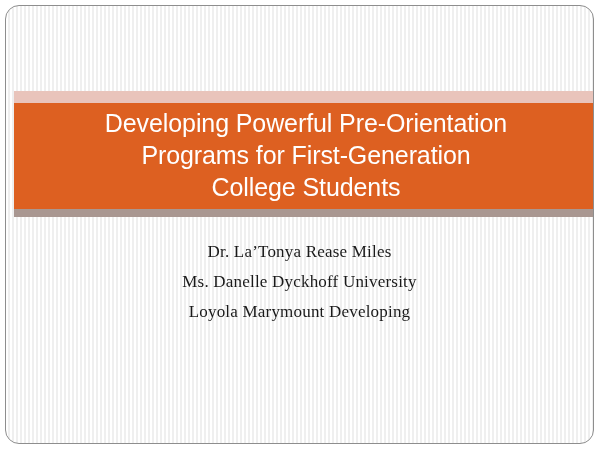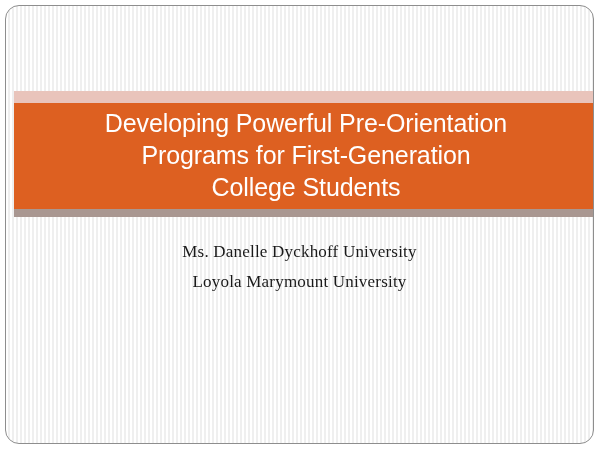--- a/index.html
+++ b/index.html
@@ -107,19 +107,20 @@
       <div class="banner-top-accent"></div>
       <div class="banner-body">
         <h1 class="title-text">Developing Powerful Pre-Orientation
 Programs for First-Generation
 College Students</h1>
       </div>
       <div class="banner-bottom-accent"></div>
     </div>
 
     <div class="subtitle-block">
+      <div class="subtitle-line">Dr. La’Tonya Rease Miles</div>
       <div class="subtitle-line">Ms. Danelle Dyckhoff University</div>
-      <div class="subtitle-line">Loyola Marymount University</div>
+      <div class="subtitle-line">Loyola Marymount Developing</div>
     </div>
 
   </div>
 
 </div>
 
 </body></html>

